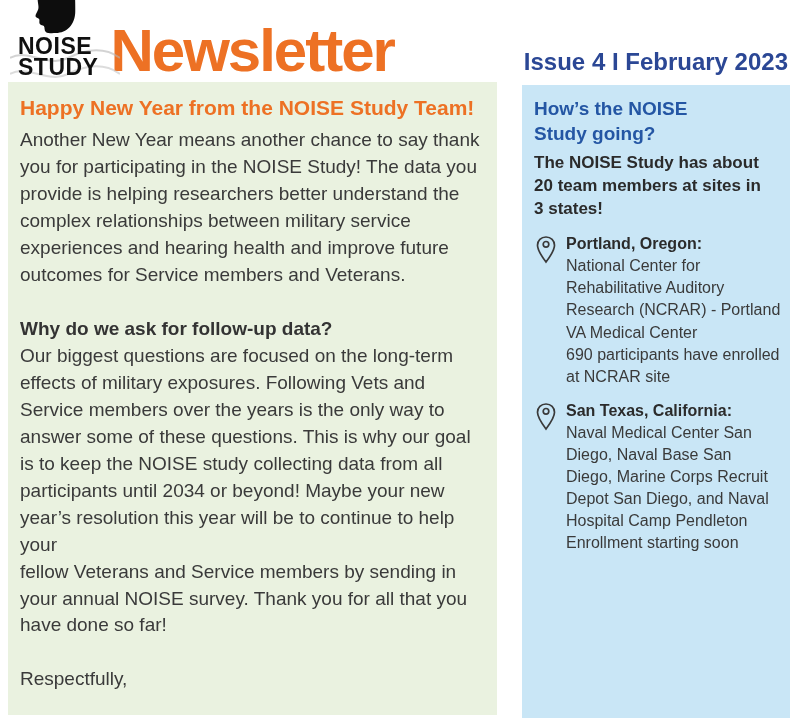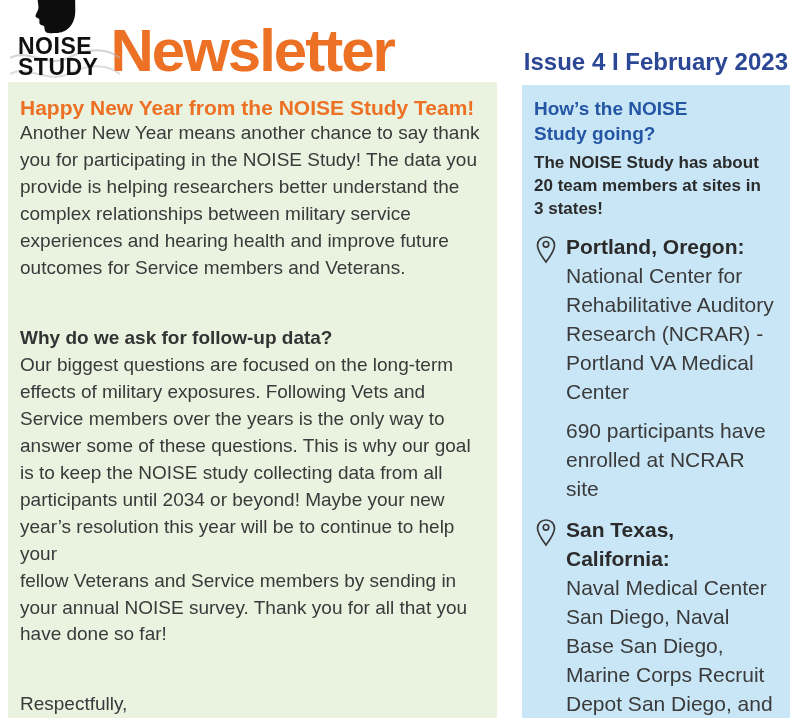--- a/index.html
+++ b/index.html
@@ -75,29 +75,29 @@
   .left-col{flex:0 0 489px;width:489px;}
   
   .green-panel{
     background:var(--green-bg);
     padding:14px 12px 22px 12px;
   }
   .green-panel h2{
     color:var(--orange);
     font-size:21px;
     font-weight:700;
-    margin-bottom:0;
+    margin-bottom:7px;
   }
   .body-p{
     font-size:19px;
     line-height:1.42;
     color:var(--body-text);
   }
   .pre{white-space:pre-line;}
-  .mt-blank{margin-top:43px;}
+  .mt-blank{margin-top:27px;}
   .bold-subhead{
     font-weight:700;
     color:#333;
   }
   
   .sidebar{
     flex:0 0 268px;width:268px;
     background:var(--blue-bg);
     margin-top:3px;
     padding:12px 8px 20px 12px;
@@ -121,30 +121,30 @@
   .site{
     display:flex;
     gap:6px;
     margin-top:12px;
   }
   .pin{
     flex:0 0 26px;
     padding-top:2px;
   }
   .site-text{
-    font-size:21px;
+    font-size:16px;
     line-height:1.38;
     color:var(--body-text);
   }
   .site-name{
     display:block;
     font-weight:700;
     color:#2b2b2b;
   }
-  .enrollment{margin-top:10px;}
+  .enrollment{}
   .enrollment.no-gap{margin-top:0;}
 </style>
 </head>
 <body>
 
 <div class="page">
 
   <header class="header">
     <div class="logo">
       <svg class="logo-head" width="58" height="60" viewBox="0 0 60 62" aria-hidden="true">

